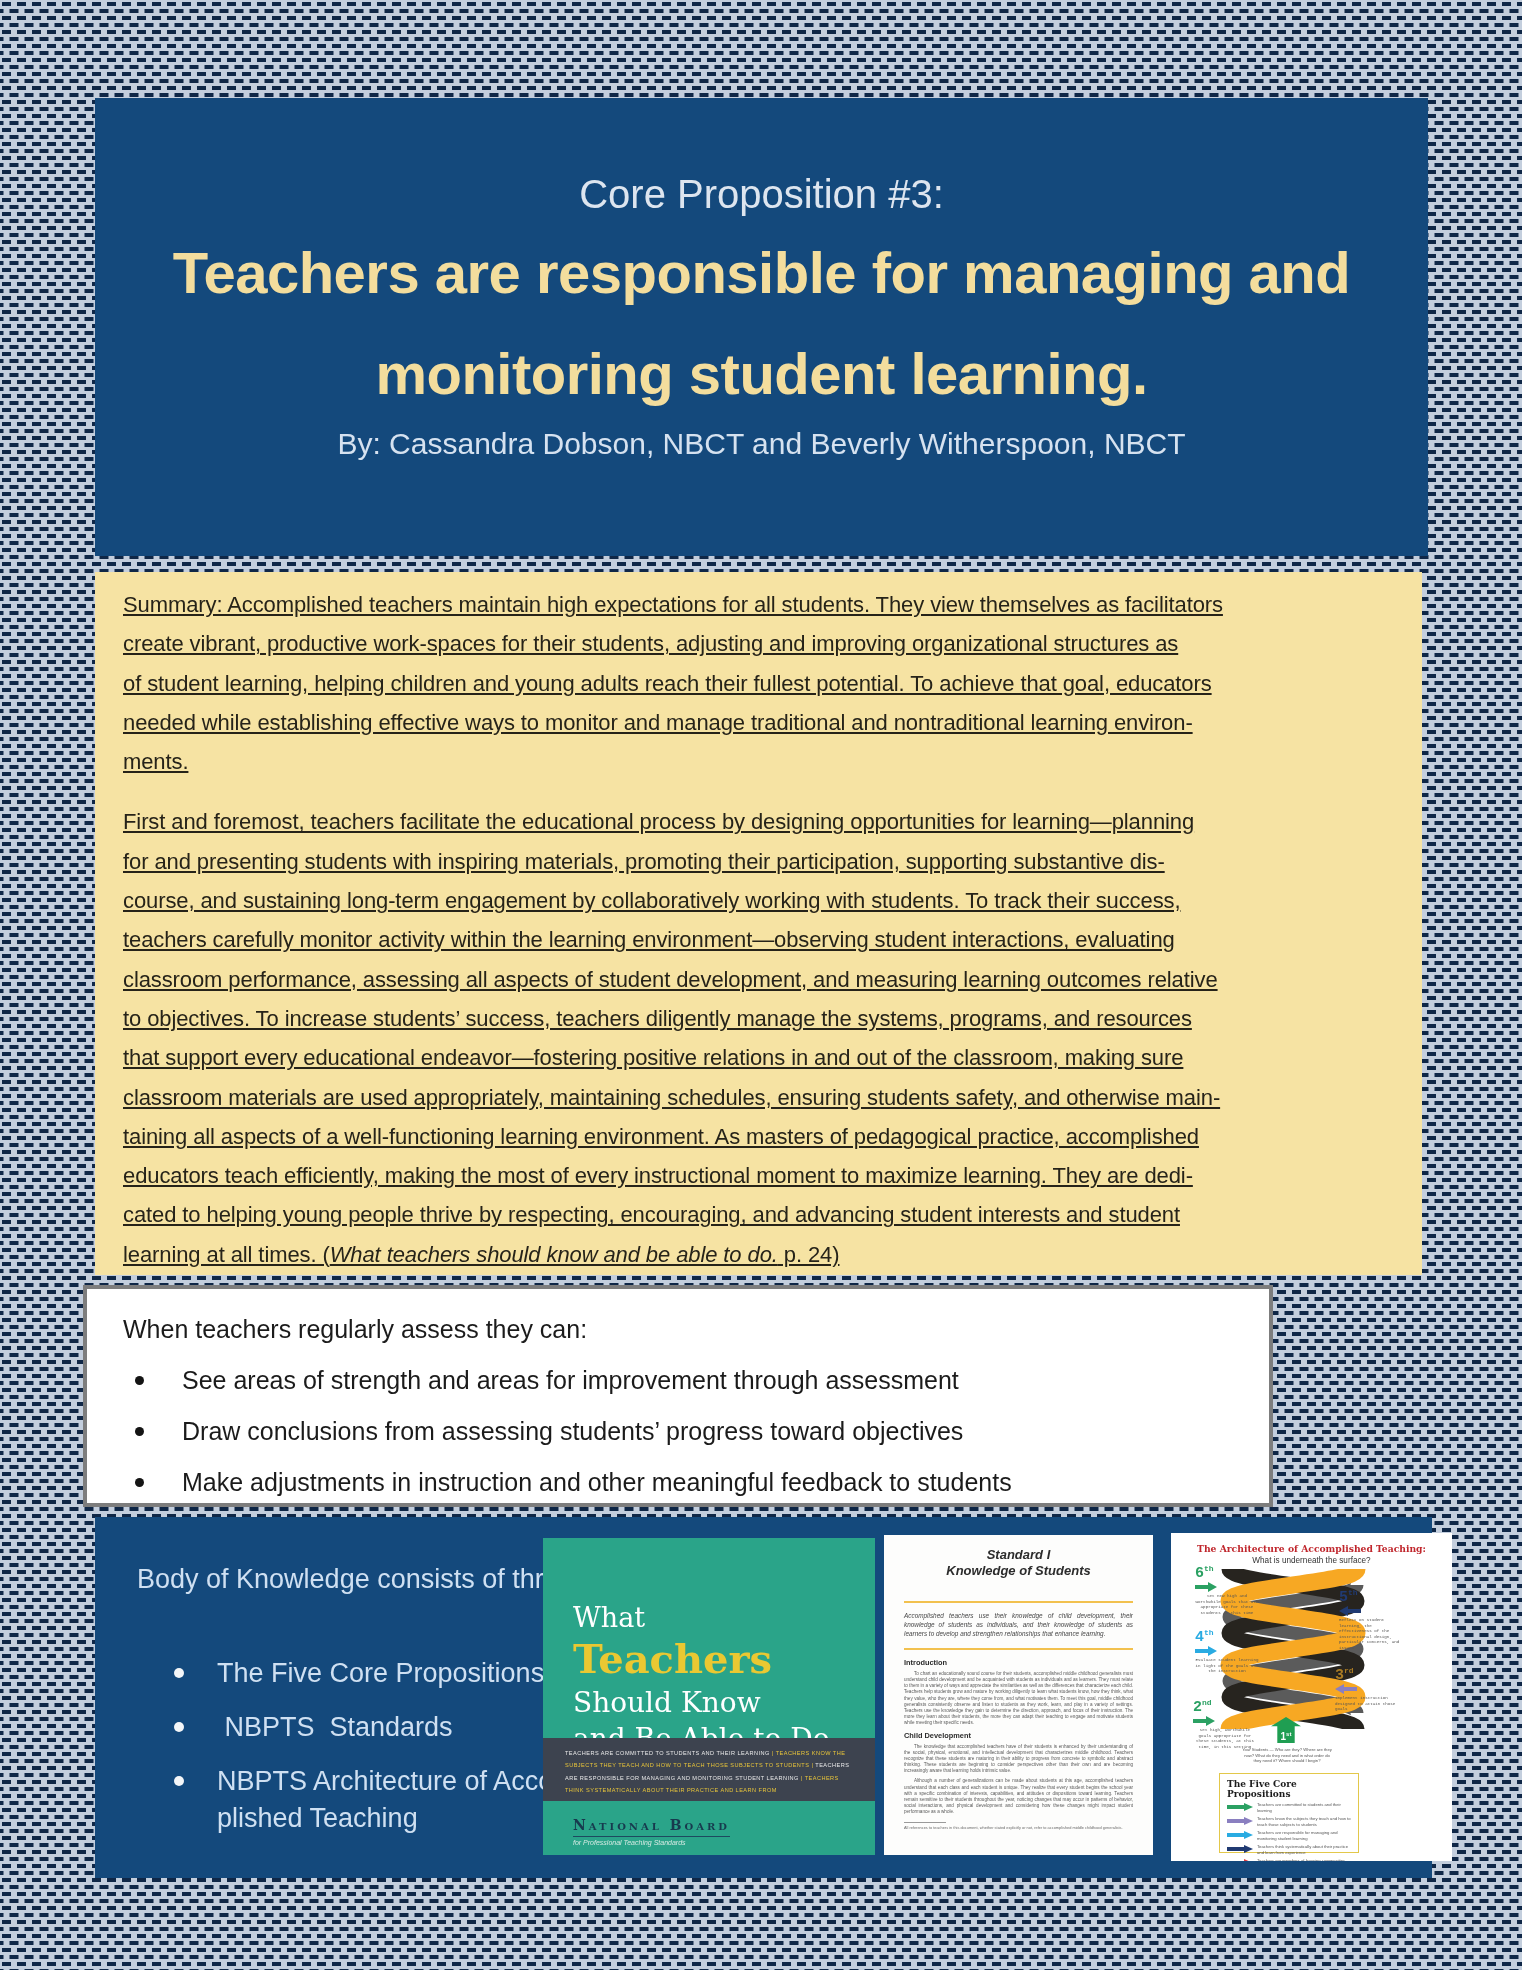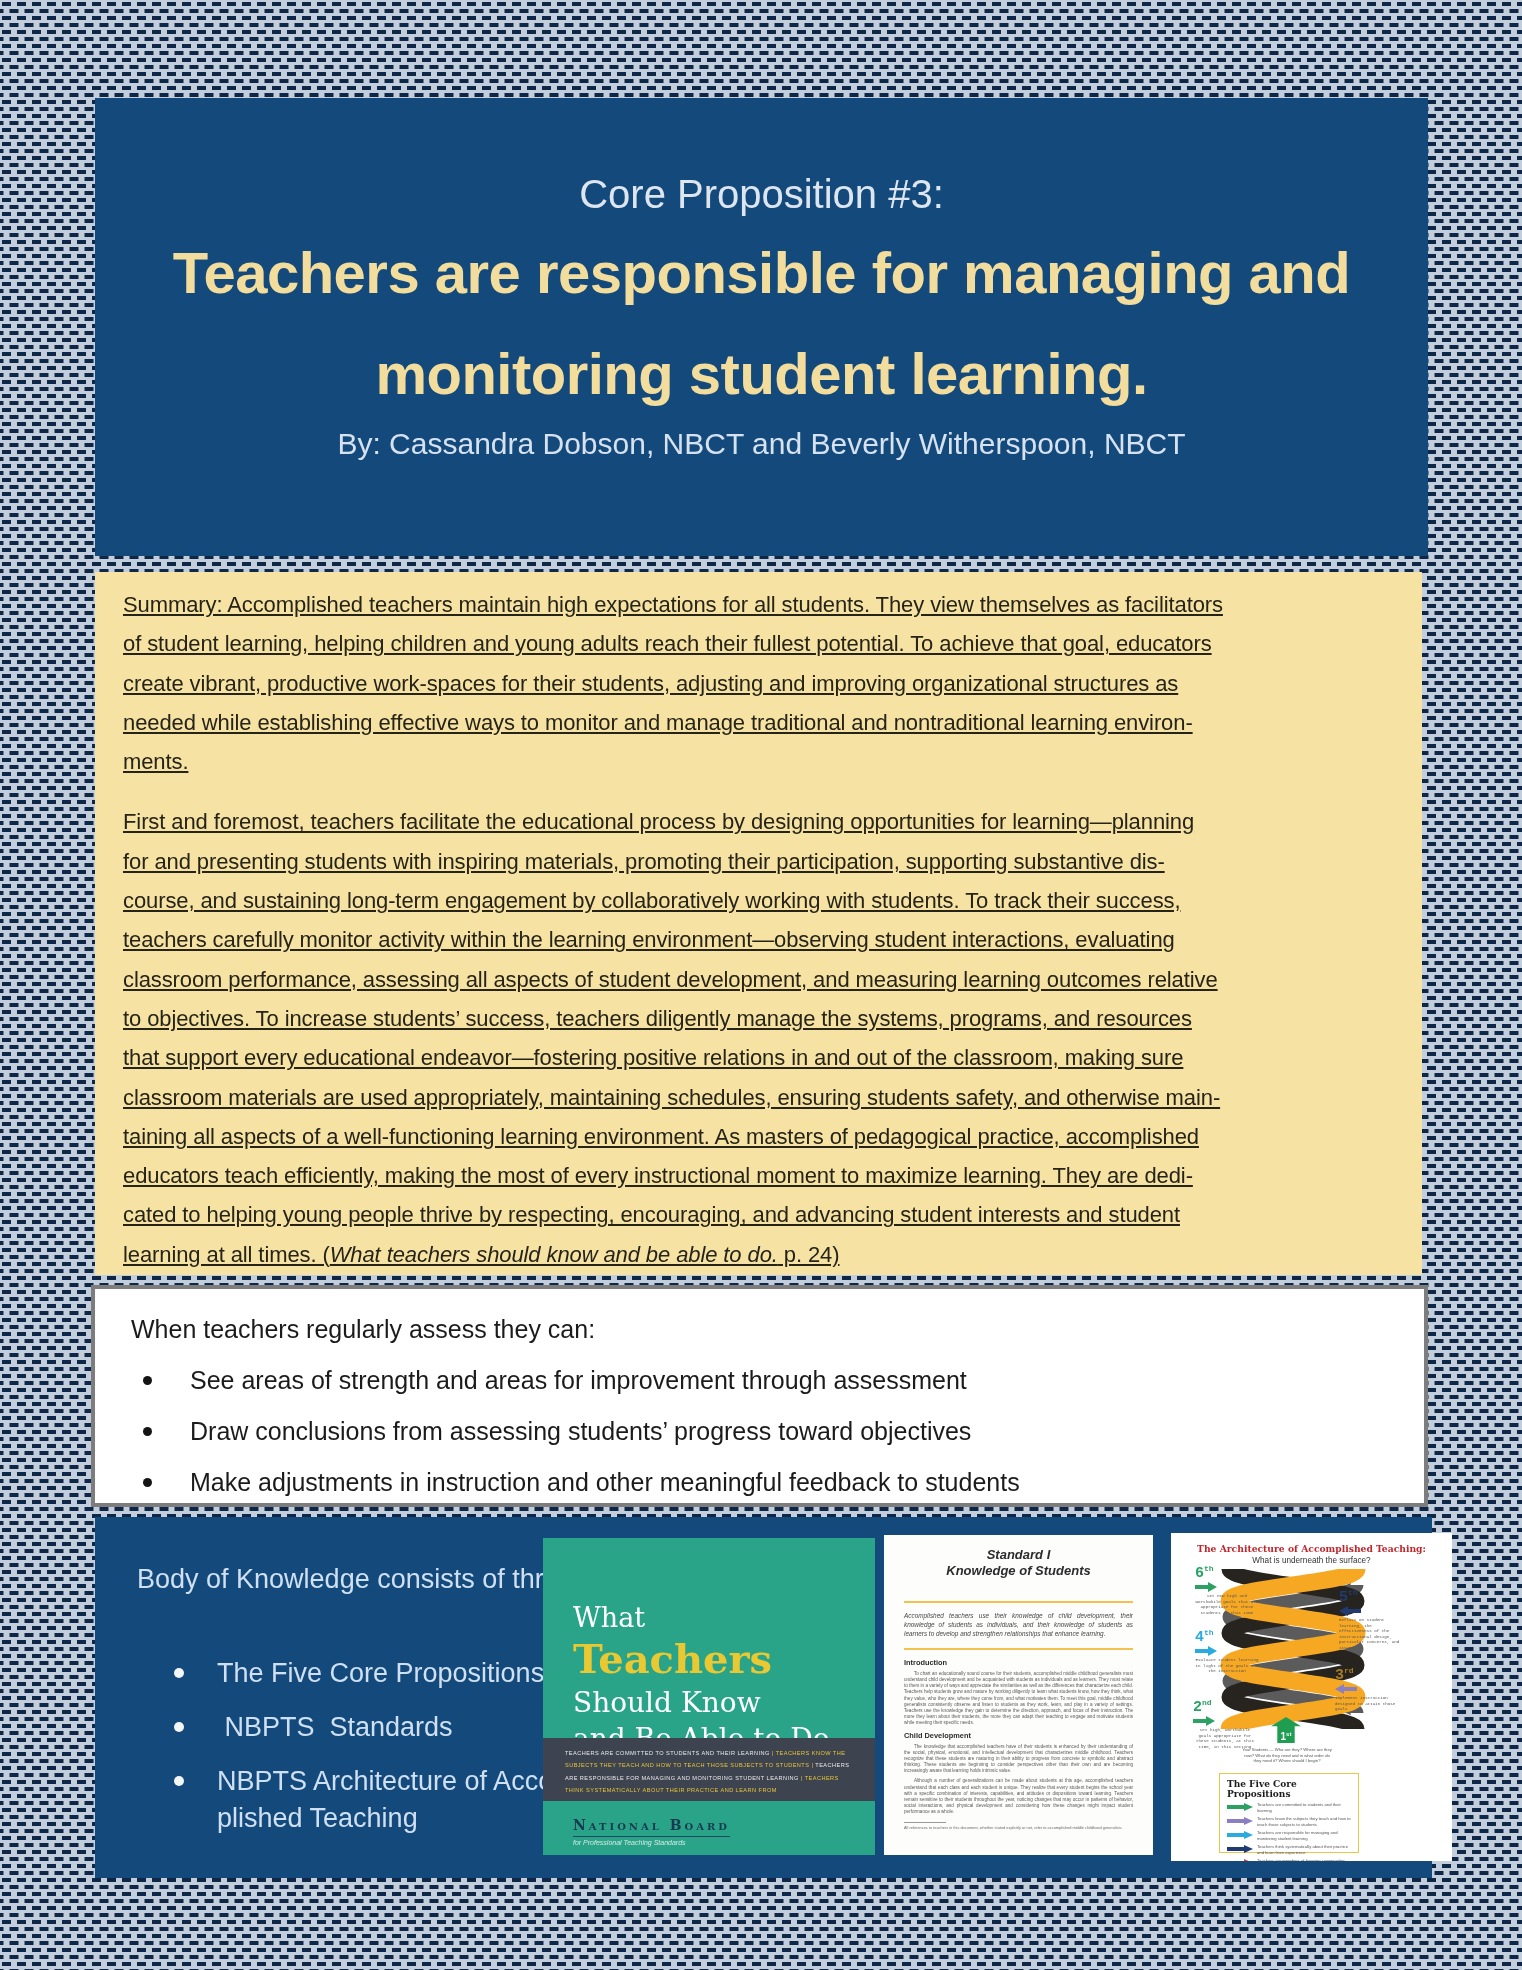--- a/index.html
+++ b/index.html
@@ -18,21 +18,21 @@
   .hdr .by{margin-top:20px;font-size:30px;color:#d6e2f0;}
 
   
   .sum{left:95px;top:572px;width:1327px;height:703px;background:#f6e3a3;color:#262319;
        box-sizing:border-box;padding:13px 0 0 28px;overflow:hidden;text-decoration:underline;}
   .sum .ln{font-size:22px;line-height:39.3px;letter-spacing:-0.1px;white-space:nowrap;}
   .sum .pgap{height:21px;}
   .sum .it{font-style:italic;}
 
   
-  .assess{left:91px;top:1285px;width:1337px;height:222px;background:#ffffff;
+  .assess{left:83px;top:1285px;width:1190px;height:222px;background:#ffffff;
           border:4px solid #7d7d7d;box-sizing:border-box;color:#1b1b1b;}
   .assess .atitle{margin:26px 0 0 36px;font-size:25px;}
   .assess .brow{display:flex;margin:22px 0 0 48px;font-size:25px;}
   .assess .bdot{flex:none;width:9px;height:9px;border-radius:50%;background:#141414;margin:10px 38px 0 0;}
 
   
   .bok{left:95px;top:1517px;width:1337px;height:361px;background:#14497c;color:#cfe0f2;}
   .bok .intro{position:absolute;left:42px;top:44px;font-size:27px;line-height:37px;}
   .bok .blist{position:absolute;left:79px;top:138px;}
   .bok .brow{display:flex;margin-bottom:17px;font-size:27px;line-height:37px;white-space:pre-wrap;}
@@ -120,22 +120,22 @@
 
 <section class="panel hdr">
   <div class="kicker">Core Proposition #3:</div>
   <div class="t1">Teachers are responsible for managing and</div>
   <div class="t2">monitoring student learning.</div>
   <div class="by">By: Cassandra Dobson, NBCT and Beverly Witherspoon, NBCT</div>
 </section>
 
 <section class="panel sum">
   <div class="ln">Summary: Accomplished teachers maintain high expectations for all students. They view themselves as facilitators</div>
+  <div class="ln">create vibrant, productive work-spaces for their students, adjusting and improving organizational structures as</div>
   <div class="ln">of student learning, helping children and young adults reach their fullest potential. To achieve that goal, educators</div>
-  <div class="ln">create vibrant, productive work-spaces for their students, adjusting and improving organizational structures as</div>
   <div class="ln">needed while establishing effective ways to monitor and manage traditional and nontraditional learning environ-</div>
   <div class="ln">ments.</div>
   <div class="pgap"></div>
   <div class="ln">First and foremost, teachers facilitate the educational process by designing opportunities for learning—planning</div>
   <div class="ln">for and presenting students with inspiring materials, promoting their participation, supporting substantive dis-</div>
   <div class="ln">course, and sustaining long-term engagement by collaboratively working with students. To track their success,</div>
   <div class="ln">teachers carefully monitor activity within the learning environment—observing student interactions, evaluating</div>
   <div class="ln">classroom performance, assessing all aspects of student development, and measuring learning outcomes relative</div>
   <div class="ln">to objectives. To increase students’ success, teachers diligently manage the systems, programs, and resources</div>
   <div class="ln">that support every educational endeavor—fostering positive relations in and out of the classroom, making sure</div>

